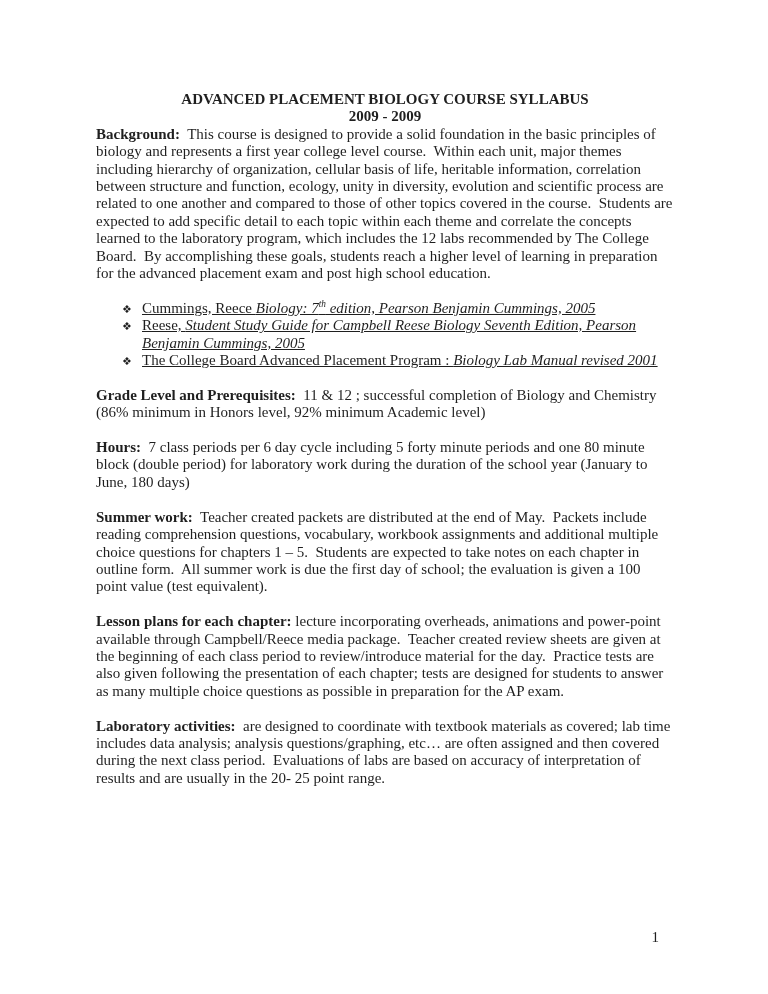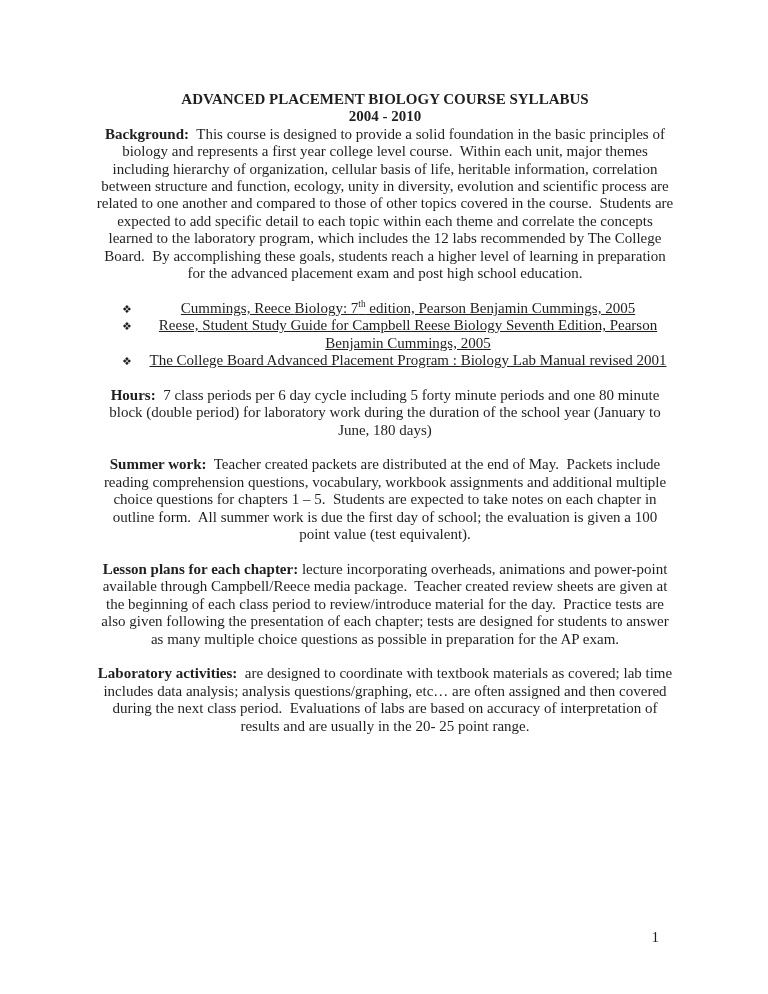--- a/index.html
+++ b/index.html
@@ -24,21 +24,20 @@
     top: 91px;
     width: 578px;
   }
   .title-line {
     font-weight: bold;
     text-align: center;
     white-space: pre-wrap;
   }
   .para {
     margin: 0 0 17.4px 0;
-    text-align: center;
   }
   .label {
     font-weight: bold;
     white-space: pre-wrap;
   }
   .body {
     white-space: pre-wrap;
   }
   .books {
     list-style: none;
@@ -53,60 +52,62 @@
     position: absolute;
     left: 26px;
     top: 1px;
     font-size: 11px;
     line-height: 17.4px;
   }
   .book {
     text-decoration: underline;
   }
   .it {
+    font-style: italic;
   }
   sup {
     font-size: 0.62em;
     line-height: 0;
     vertical-align: super;
   }
   .page-number {
     position: absolute;
     top: 929px;
     right: 109px;
   }
 </style>
 </head>
 <body>
 
 <div class="page">
   <div class="content">
 
     <div class="title-line">ADVANCED PLACEMENT BIOLOGY COURSE SYLLABUS</div>
-    <div class="title-line">2004 - 2010</div>
+    <div class="title-line">2009 - 2009</div>
 
     <p class="para"><span class="label">Background:</span><span class="body">  This course is designed to provide a solid foundation in the basic principles of biology and represents a first year college level course.  Within each unit, major themes including hierarchy of organization, cellular basis of life, heritable information, correlation between structure and function, ecology, unity in diversity, evolution and scientific process are related to one another and compared to those of other topics covered in the course.  Students are expected to add specific detail to each topic within each theme and correlate the concepts learned to the laboratory program, which includes the 12 labs recommended by The College Board.  By accomplishing these goals, students reach a higher level of learning in preparation for the advanced placement exam and post high school education.</span></p>
 
     <div class="para">
       <ul class="books">
         <li>
           <span class="bullet">❖</span>
           <span class="book"><span>Cummings, Reece </span><span class="it">Biology: 7</span><sup class="it">th</sup><span class="it"> edition, Pearson Benjamin Cummings, 2005</span></span>
         </li>
         <li>
           <span class="bullet">❖</span>
           <span class="book"><span>Reese, </span><span class="it">Student Study Guide for Campbell Reese Biology Seventh Edition, Pearson Benjamin Cummings, 2005</span></span>
         </li>
         <li>
           <span class="bullet">❖</span>
           <span class="book"><span>The College Board Advanced Placement Program : </span><span class="it">Biology Lab Manual revised 2001</span></span>
         </li>
       </ul>
     </div>
 
+    <p class="para"><span class="label">Grade Level and Prerequisites:</span><span class="body">  11 &amp; 12 ; successful completion of Biology and Chemistry (86% minimum in Honors level, 92% minimum Academic level)</span></p>
 
     <p class="para"><span class="label">Hours:</span><span class="body">  7 class periods per 6 day cycle including 5 forty minute periods and one 80 minute block (double period) for laboratory work during the duration of the school year (January to June, 180 days)</span></p>
 
     <p class="para"><span class="label">Summer work:</span><span class="body">  Teacher created packets are distributed at the end of May.  Packets include reading comprehension questions, vocabulary, workbook assignments and additional multiple choice questions for chapters 1 – 5.  Students are expected to take notes on each chapter in outline form.  All summer work is due the first day of school; the evaluation is given a 100 point value (test equivalent).</span></p>
 
     <p class="para"><span class="label">Lesson plans for each chapter:</span><span class="body"> lecture incorporating overheads, animations and power-point available through Campbell/Reece media package.  Teacher created review sheets are given at the beginning of each class period to review/introduce material for the day.  Practice tests are also given following the presentation of each chapter; tests are designed for students to answer as many multiple choice questions as possible in preparation for the AP exam.</span></p>
 
     <p class="para"><span class="label">Laboratory activities:</span><span class="body">  are designed to coordinate with textbook materials as covered; lab time includes data analysis; analysis questions/graphing, etc… are often assigned and then covered during the next class period.  Evaluations of labs are based on accuracy of interpretation of results and are usually in the 20- 25 point range.</span></p>
 
   </div>

